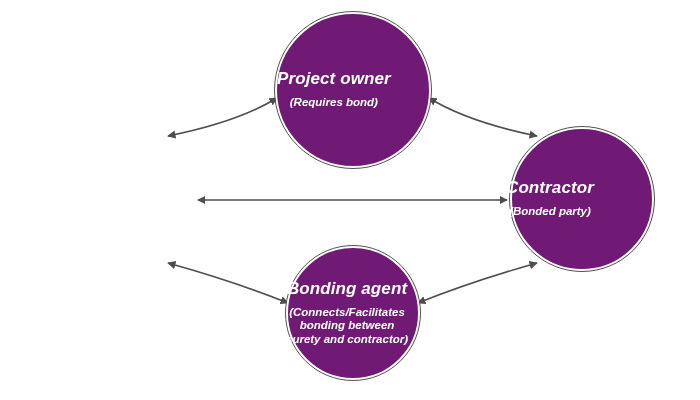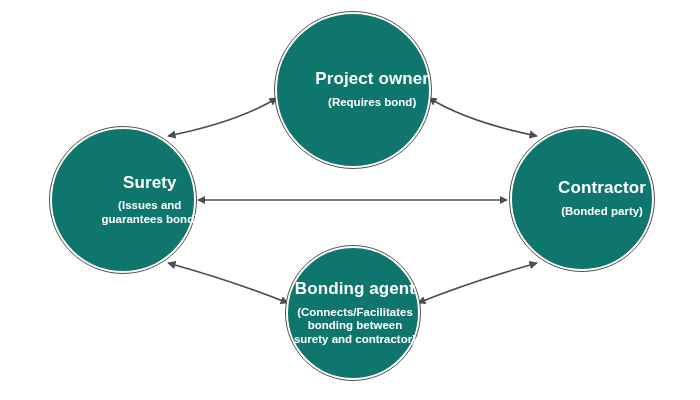--- a/index.html
+++ b/index.html
@@ -25,28 +25,29 @@
     top: 0;
     width: 700px;
     height: 400px;
   }
   .node {
     position: absolute;
     border-radius: 50%;
     box-sizing: border-box;
     display: flex;
     flex-direction: column;
-    align-items: flex-end;
+    align-items: flex-start;
     justify-content: center;
     text-align: center;
     color: #ffffff;
-    background: #0f766e;
+    background: #701a75;
     border: 2px solid #ffffff;
     outline: 1.5px solid #55504c;
     z-index: 2;
+    font-style: italic;
   }
   .node-title {
     font-size: 17px;
     font-weight: bold;
     line-height: 1.1;
     letter-spacing: 0.1px;
     white-space: nowrap;
   }
   .node-sub {
     font-size: 11.5px;
@@ -106,27 +107,20 @@
     <path d="M 418 303 Q 470 282 537 263" fill="none" stroke="#4d4d4d" stroke-width="1.6" marker-start="url(#ah-start)" marker-end="url(#ah-end)"></path>
   </svg>
 
   <div class="node" id="node-project-owner">
     <div class="node-text">
       <div class="node-title">Project owner</div>
       <div class="node-sub">(Requires bond)</div>
     </div>
   </div>
 
-  <div class="node" id="node-surety">
-    <div class="node-text">
-      <div class="node-title">Surety</div>
-      <div class="node-sub">(Issues and
-guarantees bond)</div>
-    </div>
-  </div>
 
   <div class="node" id="node-bonding-agent">
     <div class="node-text">
       <div class="node-title">Bonding agent</div>
       <div class="node-sub">(Connects/Facilitates
 bonding between
 surety and contractor)</div>
     </div>
   </div>
 

